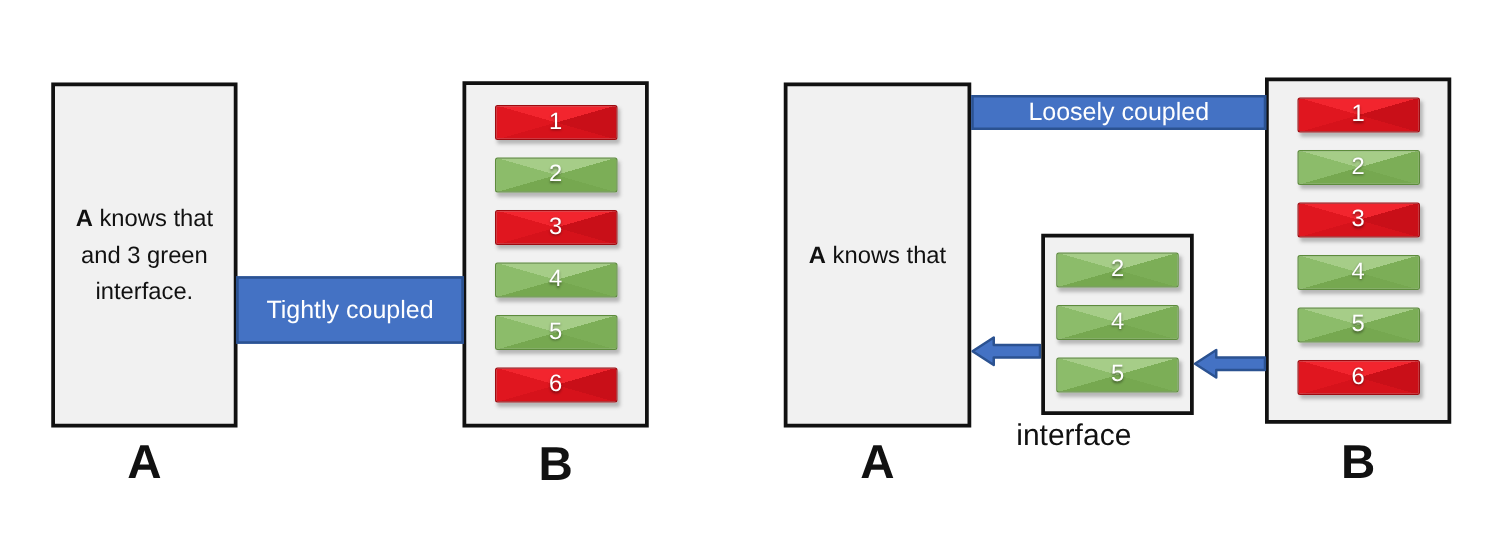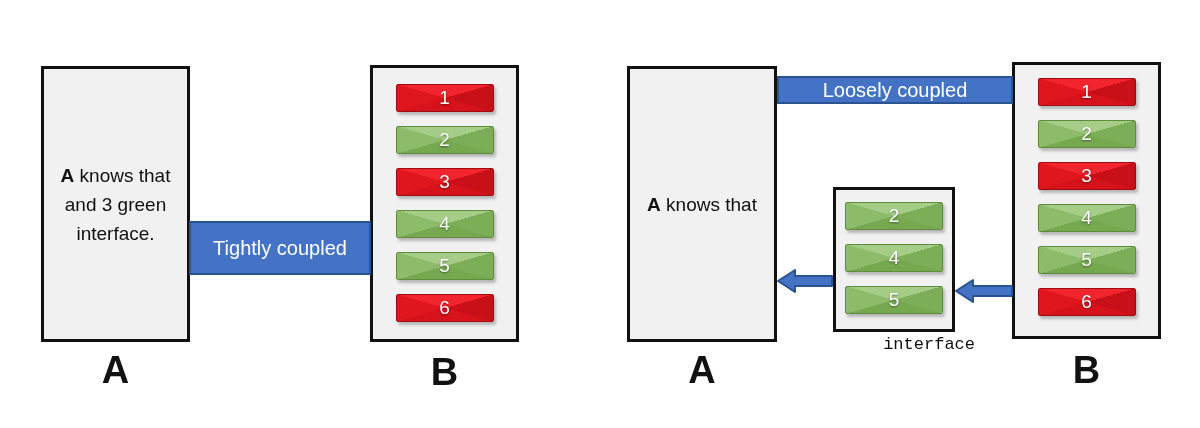--- a/index.html
+++ b/index.html
@@ -87,24 +87,23 @@
     text-align: center;
     font-size: 38px;
     font-weight: 700;
     color: var(--text, #111111);
     line-height: 44px;
   }
 
   
   .iface-label {
     position: absolute;
-    text-align: right;
-    font-size: 17px;
+    text-align: left;
+    font-size: 24px;
     color: var(--text, #111111);
-    font-family: Liberation Mono, monospace;
   }
 
   
   .block-arrow { position: absolute; z-index: 3; }
   .block-arrow svg { display: block; }
 </style>
 </head>
 <body>
 
 <div class="canvas">

